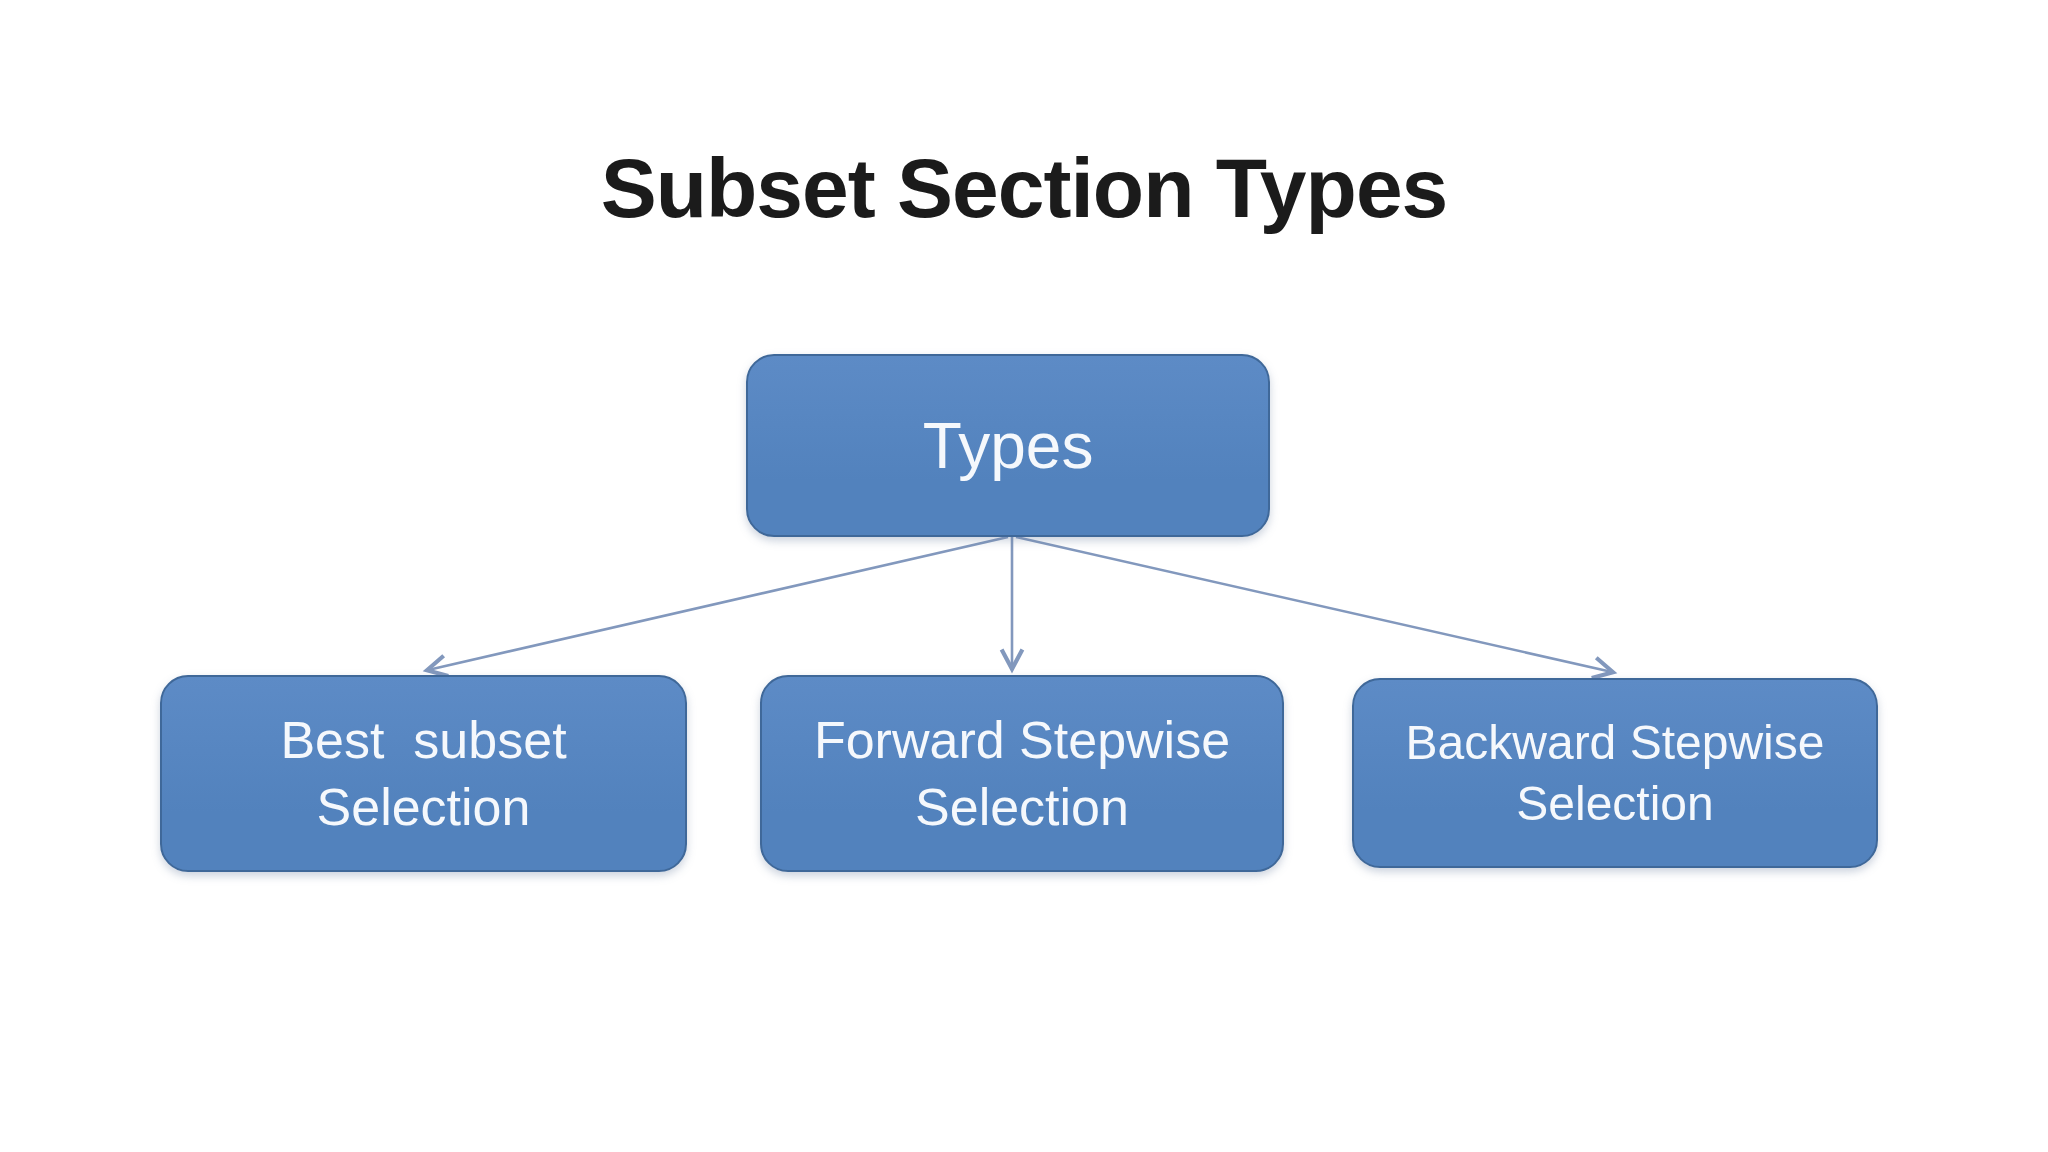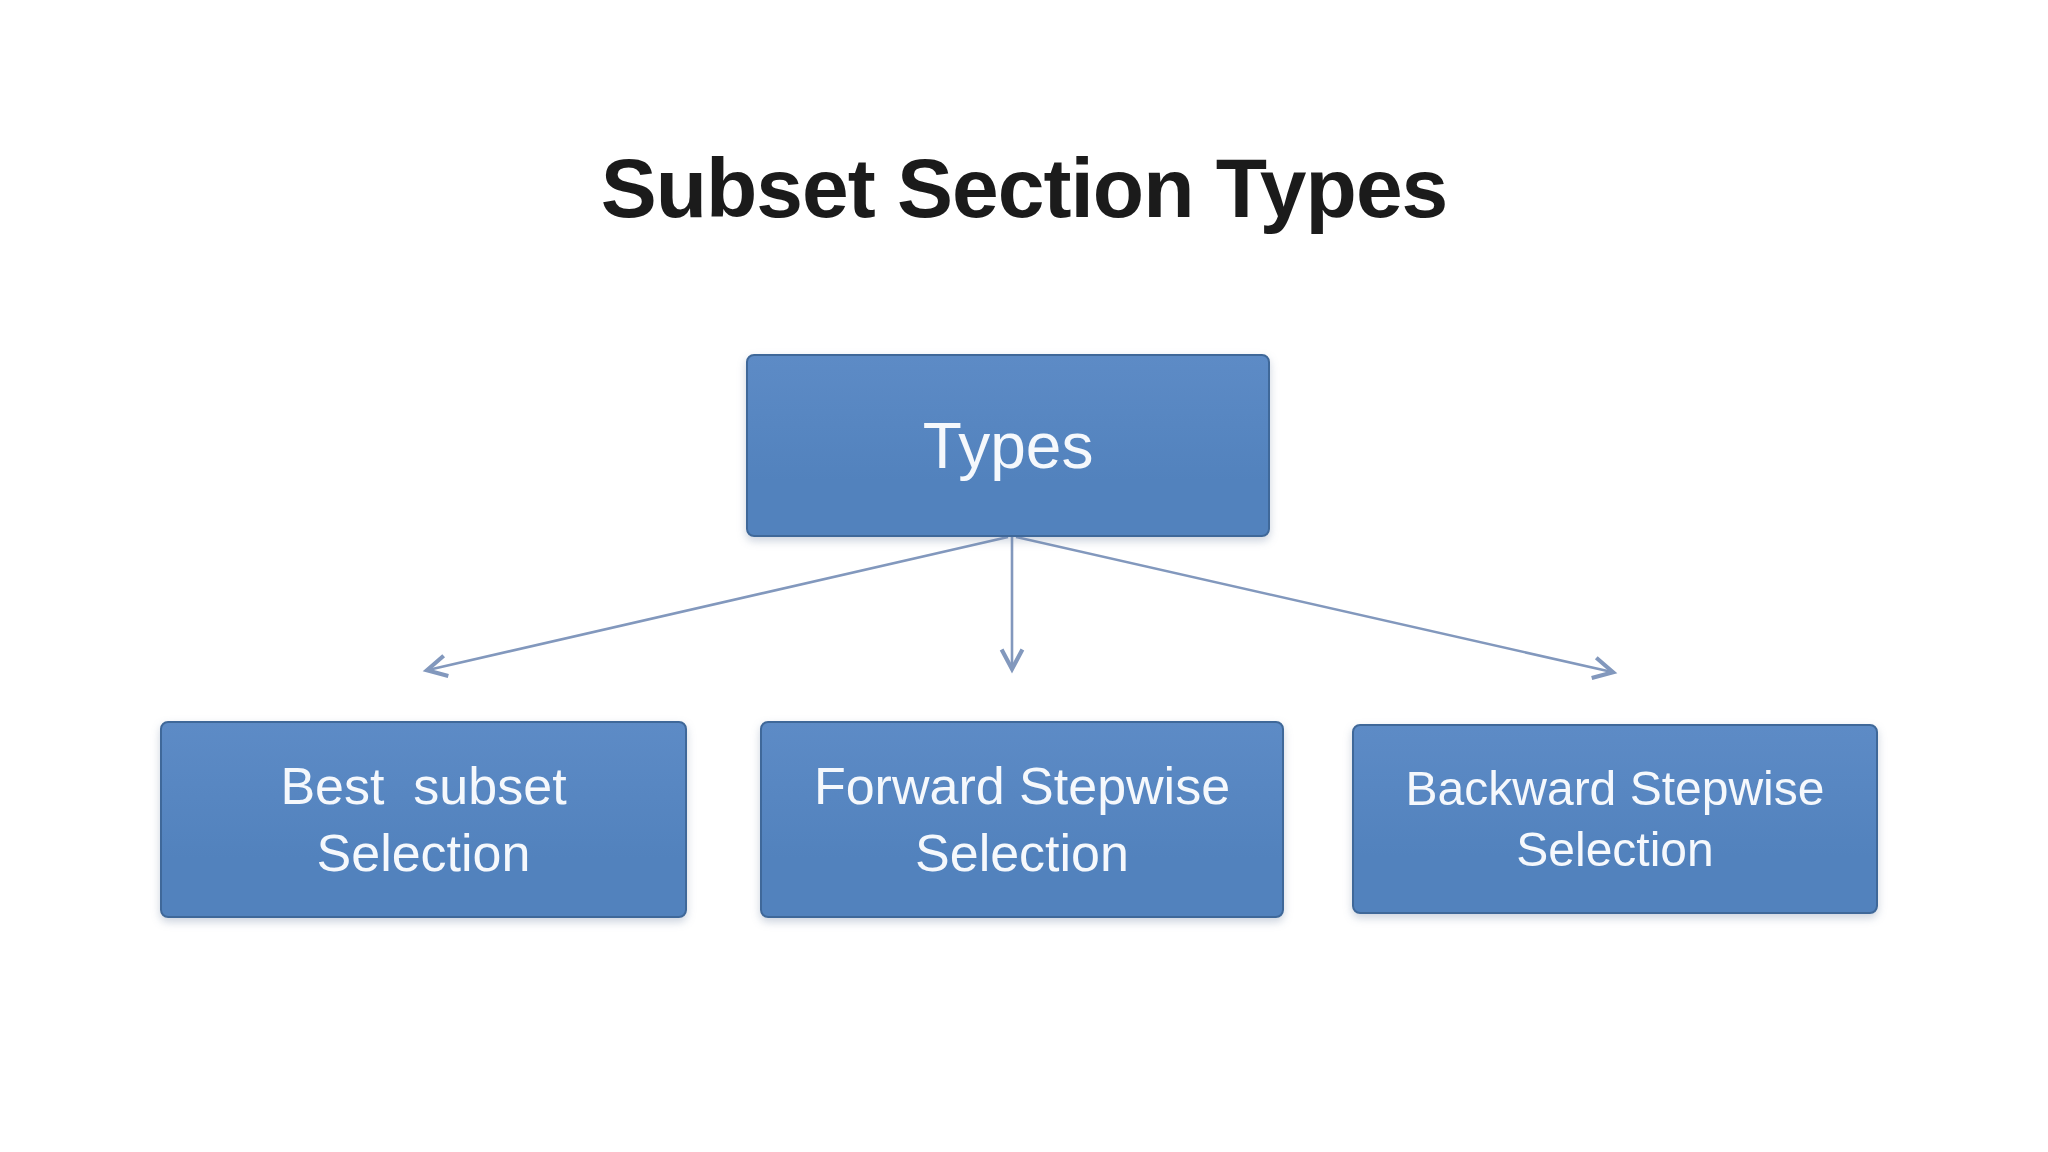--- a/index.html
+++ b/index.html
@@ -50,34 +50,33 @@
     fill: none;
   }
   .node {
     position: absolute;
     display: flex;
     flex-direction: column;
     align-items: center;
     justify-content: center;
     background: linear-gradient(180deg, var(--node-fill-light) 0%, var(--node-fill) 70%);
     border: 2px solid var(--node-border);
-    border-radius: 8px;
+    border-radius: 28px;
     box-shadow: 0 4px 9px rgba(110, 130, 160, 0.35);
     color: var(--node-text);
     text-align: center;
   }
   .node-root {
     left: 746px; top: 354px;
     width: 524px; height: 183px;
     font-size: 64px;
   }
   .node-child {
     font-size: 52px;
     line-height: 1.28;
-    margin-top: 46px;
   }
   .node-child-1 { left: 160px;  top: 675px; width: 527px; height: 197px; }
   .node-child-2 { left: 760px;  top: 675px; width: 524px; height: 197px; }
   .node-child-3 { left: 1352px; top: 678px; width: 526px; height: 190px; font-size: 48px; text-align: right; }
   .node-label-line {
     display: block;
     white-space: pre;
   }
 </style>
 </head>

